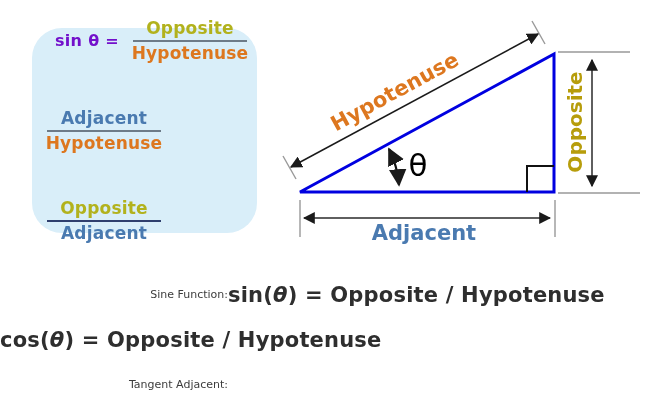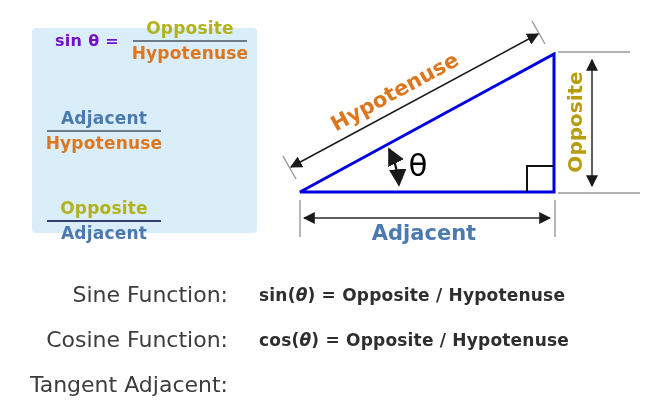--- a/index.html
+++ b/index.html
@@ -4,21 +4,21 @@
 <style>
   html,body{margin:0;padding:0;background:#ffffff;}
   .stage{
     position:relative;width:647px;height:409px;background:#ffffff;overflow:hidden;
     font-family:"DejaVu Sans",sans-serif;
   }
 
   
   .card{
     position:absolute;left:32px;top:28px;width:225px;height:205px;
-    background:#d9eef9;border-radius:4px;
+    background:#d9eef9;border-radius:30px;
     display:flex;flex-direction:column;justify-content:center;
     padding:4px 0;box-sizing:border-box;gap:44px;
   }
   .frow{display:flex;align-items:center;height:66px;padding-left:12px;}
   .flabel{
     width:86px;text-align:center;color:#7310cb;font-weight:bold;
     font-size:16px;letter-spacing:0.3px;white-space:nowrap;
   }
   .frac{width:120px;display:flex;flex-direction:column;align-items:center;}
   .num,.den{font-size:17px;font-weight:bold;line-height:21px;letter-spacing:0.2px;}
@@ -30,25 +30,25 @@
   .c-blue{color:#4a7ab0;}
 
   
   .diagram{position:absolute;left:270px;top:10px;width:377px;height:245px;}
   .tri-label{font-family:"DejaVu Sans",sans-serif;font-weight:bold;}
 
   
   .defs{position:absolute;left:0;top:272px;width:647px;}
   .drow{display:flex;align-items:center;height:45px;}
   .dname{
-    width:228px;text-align:right;font-size:22px;color:#3c3c3c;
+    width:228px;text-align:right;font-size:11px;color:#3c3c3c;
     white-space:nowrap;
   }
   .dformula{
-    margin-left:31px;font-size:17px;font-weight:bold;color:#2e2e2e;
+    margin-left:0;font-size:21px;font-weight:bold;color:#2e2e2e;
     white-space:nowrap;letter-spacing:0.2px;
   }
   .theta{font-style:italic;}
 </style>
 </head>
 <body>
 
 <div class="stage">
 
   <section class="card">
@@ -110,21 +110,20 @@
   </svg>
 
   <section class="defs">
 
     <div class="drow">
       <span class="dname">Sine Function:</span>
       <span class="dformula"><span>sin(</span><span class="theta">θ</span><span>) = Opposite / Hypotenuse</span></span>
     </div>
 
     <div class="drow">
-      <span class="dname">Cosine Function:</span>
       <span class="dformula"><span>cos(</span><span class="theta">θ</span><span>) = Opposite / Hypotenuse</span></span>
     </div>
 
     <div class="drow">
       <span class="dname">Tangent Adjacent:</span>
     </div>
 
   </section>
 
 </div>

